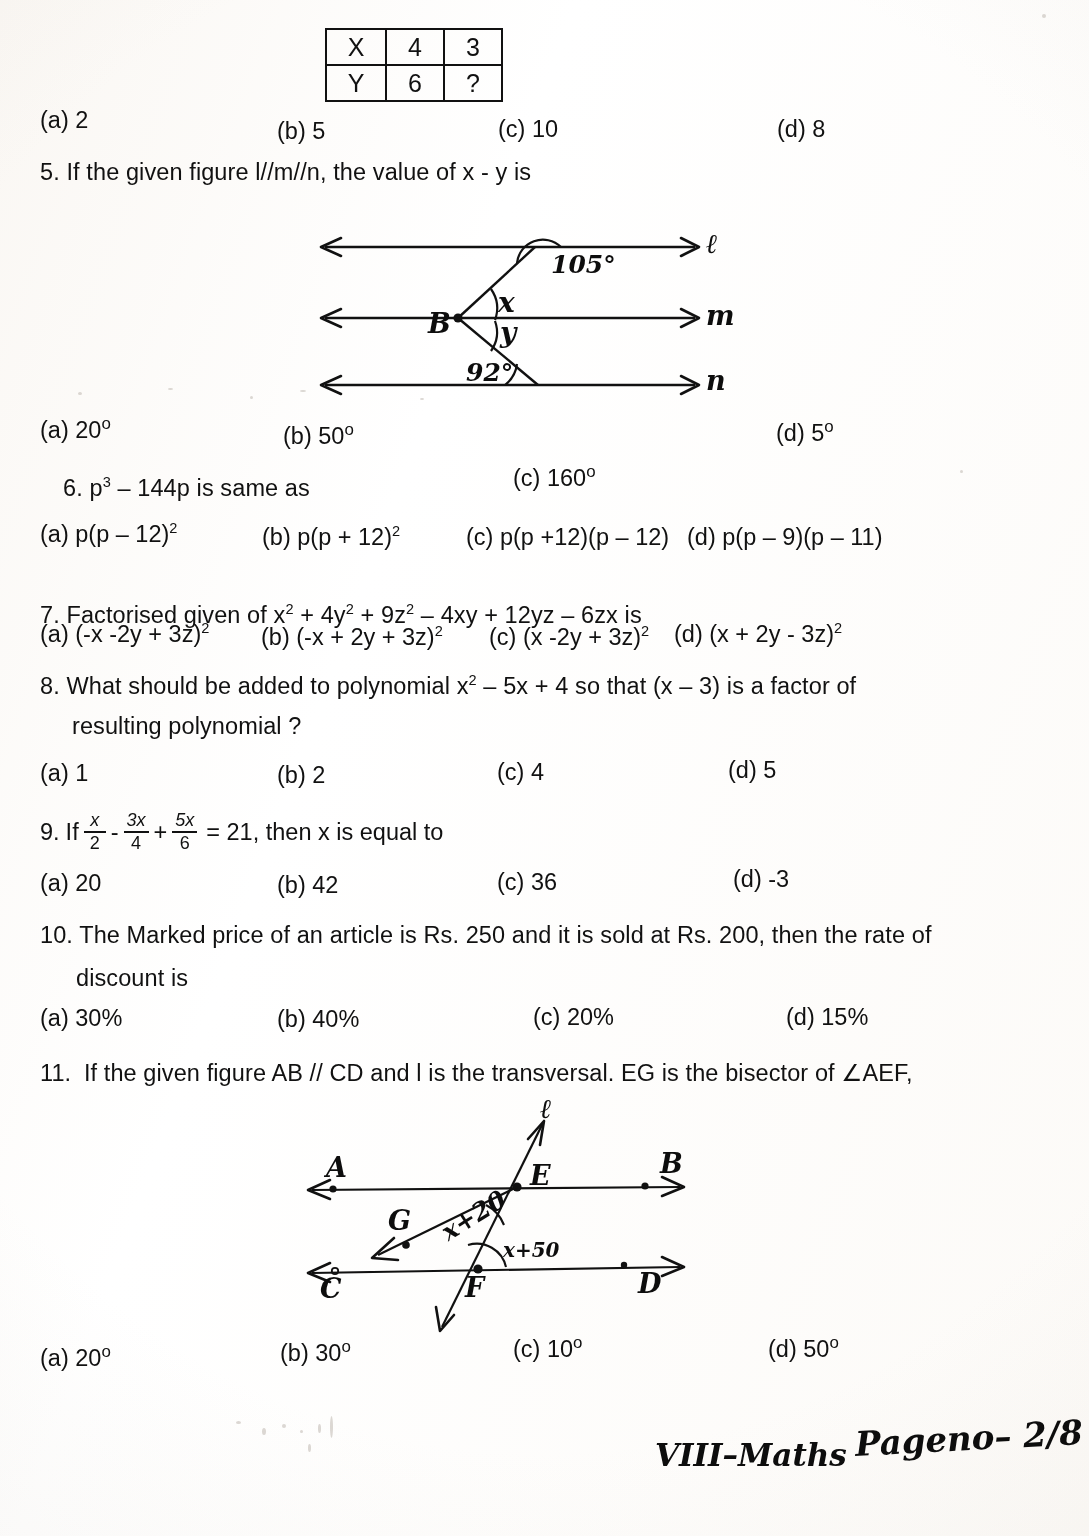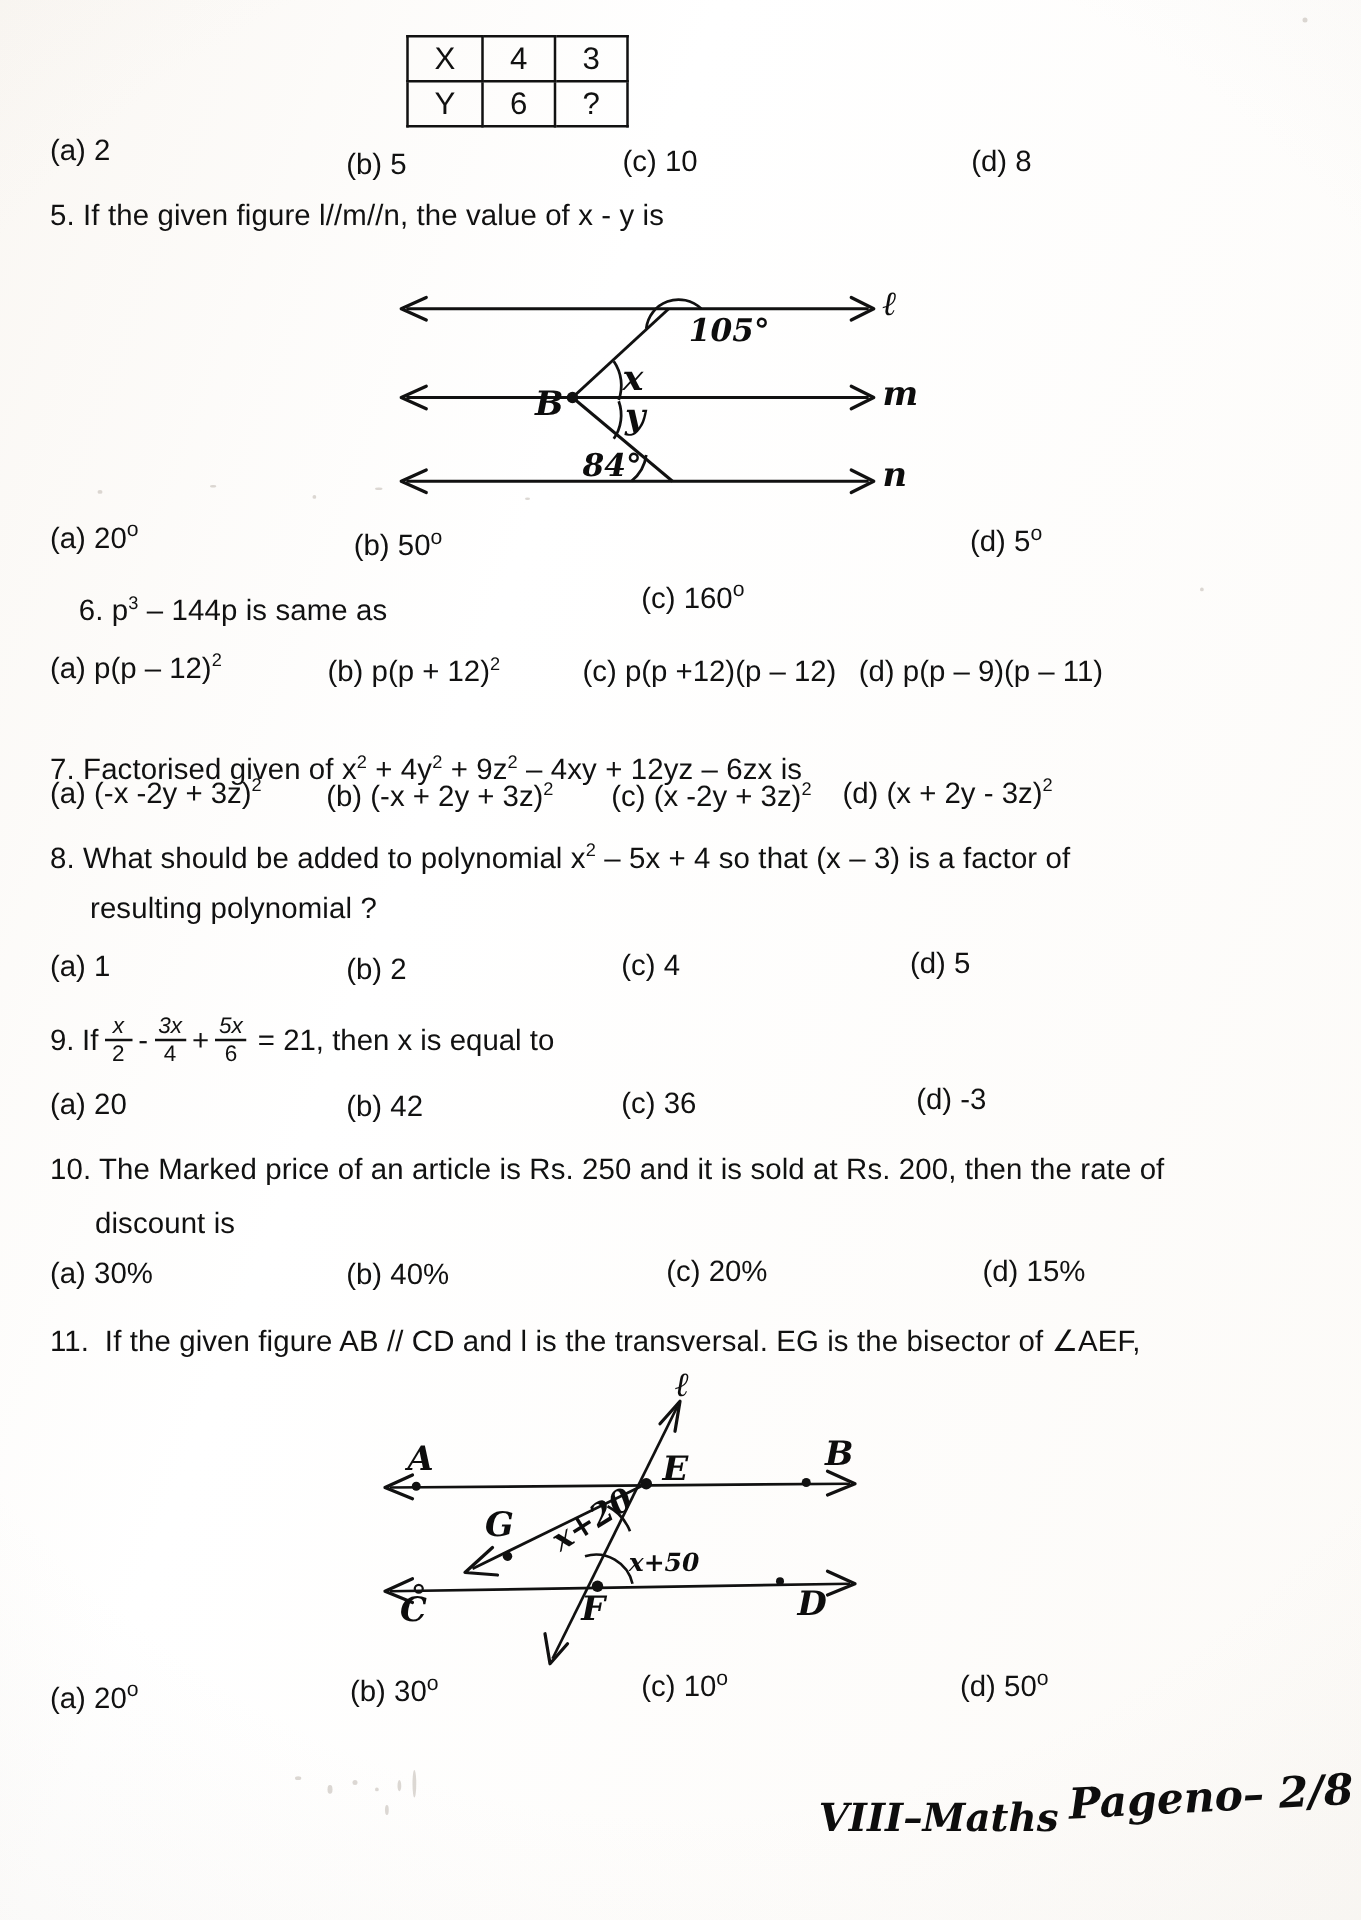--- a/index.html
+++ b/index.html
@@ -209,21 +209,21 @@
       <path d="M 210 160 A 32 32 0 0 0 222 139" fill="none" stroke="#111" stroke-width="2.2"></path>
     </svg>
   </div>
   <div class="fig-label" style="left:706px;top:228px;">ℓ</div>
   <div class="fig-label" style="left:706px;top:300px;">m</div>
   <div class="fig-label" style="left:706px;top:365px;">n</div>
   <div class="fig-label" style="left:428px;top:308px;">B</div>
   <div class="fig-angle" style="left:551px;top:250px;">105°</div>
   <div class="fig-angle" style="left:498px;top:286px;font-size:28px;">x</div>
   <div class="fig-angle" style="left:500px;top:316px;font-size:28px;">y</div>
-  <div class="fig-angle" style="left:466px;top:358px;">84°</div>
+  <div class="fig-angle" style="left:466px;top:358px;">92°</div>
 
   <div class="opt" style="left:40px;top:417px;">
     <span>(a) 20</span><span class="deg">o</span>
   </div>
   <div class="opt" style="left:283px;top:423px;">
     <span>(b) 50</span><span class="deg">o</span>
   </div>
   <div class="opt" style="left:513px;top:423px;margin-top:42px;">
     <span>(c) 160</span><span class="deg">o</span>
   </div>

